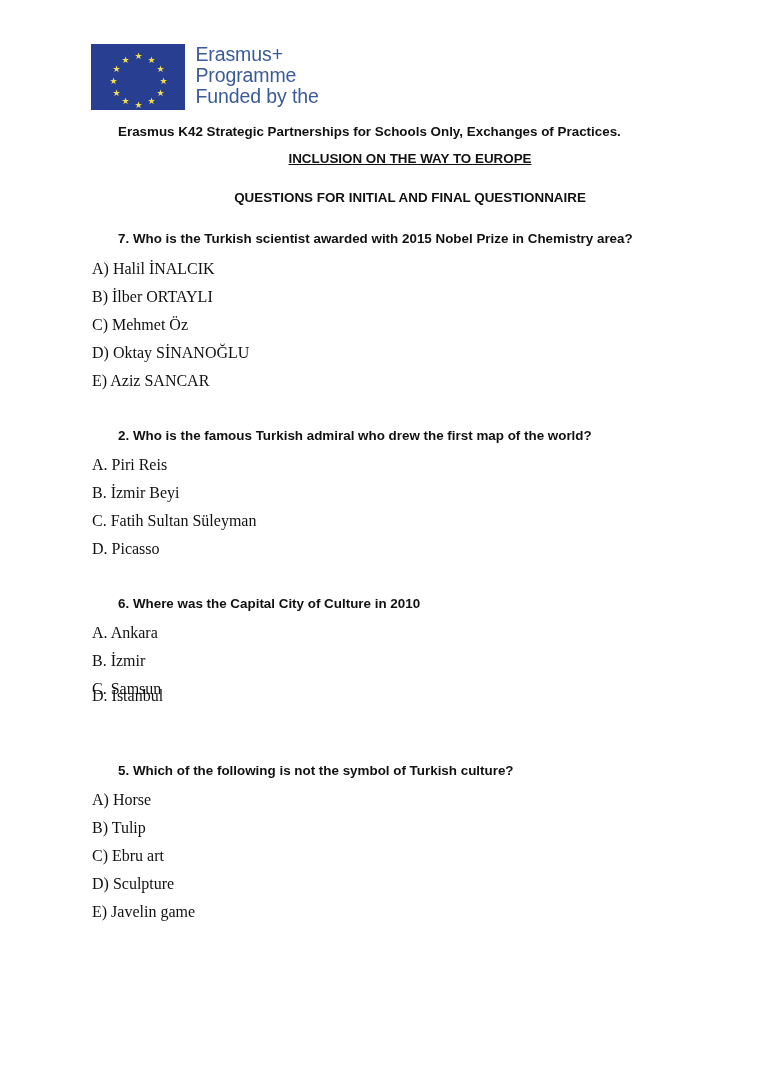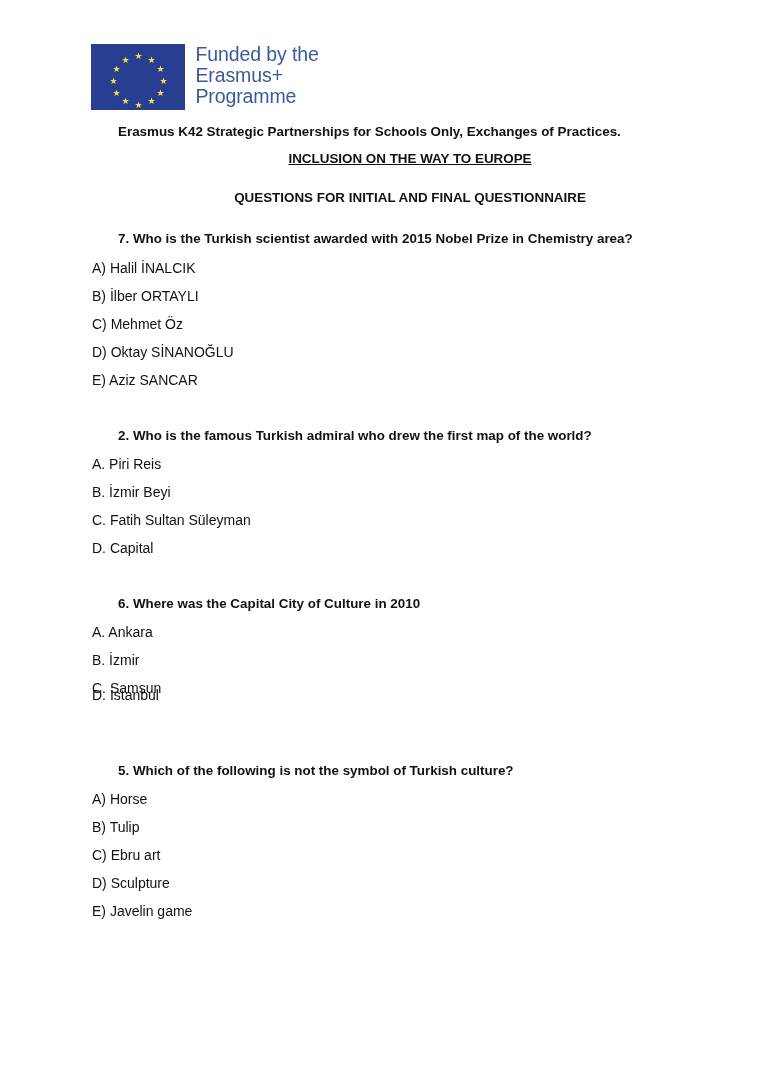--- a/index.html
+++ b/index.html
@@ -6,43 +6,43 @@
     body { width:768px; height:1086px; position:relative; overflow:hidden;
            font-family:"Liberation Sans", sans-serif; color:#111; }
     .logo { position:absolute; left:91px; top:44px; width:295px; height:66px; display:flex; }
     .flag { width:96px; height:66px; background:#273e91; position:relative; }
     .flag .star { position:absolute; color:#f4df4e; font-size:9px; line-height:9px; width:9px; height:9px; text-align:center; }
     .logo-text { margin-left:10px; font-size:19.5px; line-height:21px; color:#3b5a98; padding-top:0px; letter-spacing:-0.1px; }
     .line { position:absolute; left:92px; white-space:nowrap; font-size:13.4px; }
     .bold { font-weight:bold;padding-left:26px; }
     .center { left:0; width:768px; text-align:center; }
     .underline { text-decoration:underline; }
-    .opt { font-size:14px; }
+    .opt { font-size:16px;font-family:Liberation Serif, serif; }
   </style>
 </head>
 <body>
 
 <div class="logo">
   <div class="flag">
     <span class="star" style="left:43px;top:8px">★</span>
     <span class="star" style="left:56px;top:12px">★</span>
     <span class="star" style="left:65px;top:21px">★</span>
     <span class="star" style="left:68px;top:33px">★</span>
     <span class="star" style="left:65px;top:45px">★</span>
     <span class="star" style="left:56px;top:53px">★</span>
     <span class="star" style="left:43px;top:57px">★</span>
     <span class="star" style="left:30px;top:53px">★</span>
     <span class="star" style="left:21px;top:45px">★</span>
     <span class="star" style="left:18px;top:33px">★</span>
     <span class="star" style="left:21px;top:21px">★</span>
     <span class="star" style="left:30px;top:12px">★</span>
   </div>
   <div class="logo-text">
+    <div>Erasmus+ Programme</div>
     <div>Funded by the</div>
-    <div>Erasmus+ Programme</div>
   </div>
 </div>
 
 <div class="line bold" style="top:124px">Erasmus K42 Strategic Partnerships for Schools Only,  Exchanges of Practices.</div>
 <div class="line bold center underline" style="top:151px">INCLUSION ON THE WAY TO EUROPE</div>
 <div class="line bold center" style="top:190px">QUESTIONS FOR INITIAL AND FINAL QUESTIONNAIRE</div>
 
 <div>
   <div class="line bold" style="top:231px">7. Who is the Turkish scientist awarded with 2015 Nobel Prize in Chemistry area?</div>
   <div class="line opt" style="top:260px">A) Halil İNALCIK</div>
@@ -50,21 +50,21 @@
   <div class="line opt" style="top:316px">C) Mehmet Öz</div>
   <div class="line opt" style="top:344px">D) Oktay SİNANOĞLU</div>
   <div class="line opt" style="top:372px">E) Aziz SANCAR</div>
 </div>
 
 <div>
   <div class="line bold" style="top:428px">2.  Who is the famous Turkish admiral who drew the first map of the world?</div>
   <div class="line opt" style="top:456px">A. Piri Reis</div>
   <div class="line opt" style="top:484px">B. İzmir Beyi</div>
   <div class="line opt" style="top:512px">C. Fatih Sultan Süleyman</div>
-  <div class="line opt" style="top:540px">D. Capital</div>
+  <div class="line opt" style="top:540px">D. Picasso</div>
 </div>
 
 <div>
   <div class="line bold" style="top:596px">6. Where was the Capital City of Culture in 2010</div>
   <div class="line opt" style="top:624px">A. Ankara</div>
   <div class="line opt" style="top:652px">B. İzmir</div>
   <div class="line opt" style="top:680px">C. Samsun</div>
   <div class="line opt" style="top:687px">D. İstanbul</div>
 </div>
 

